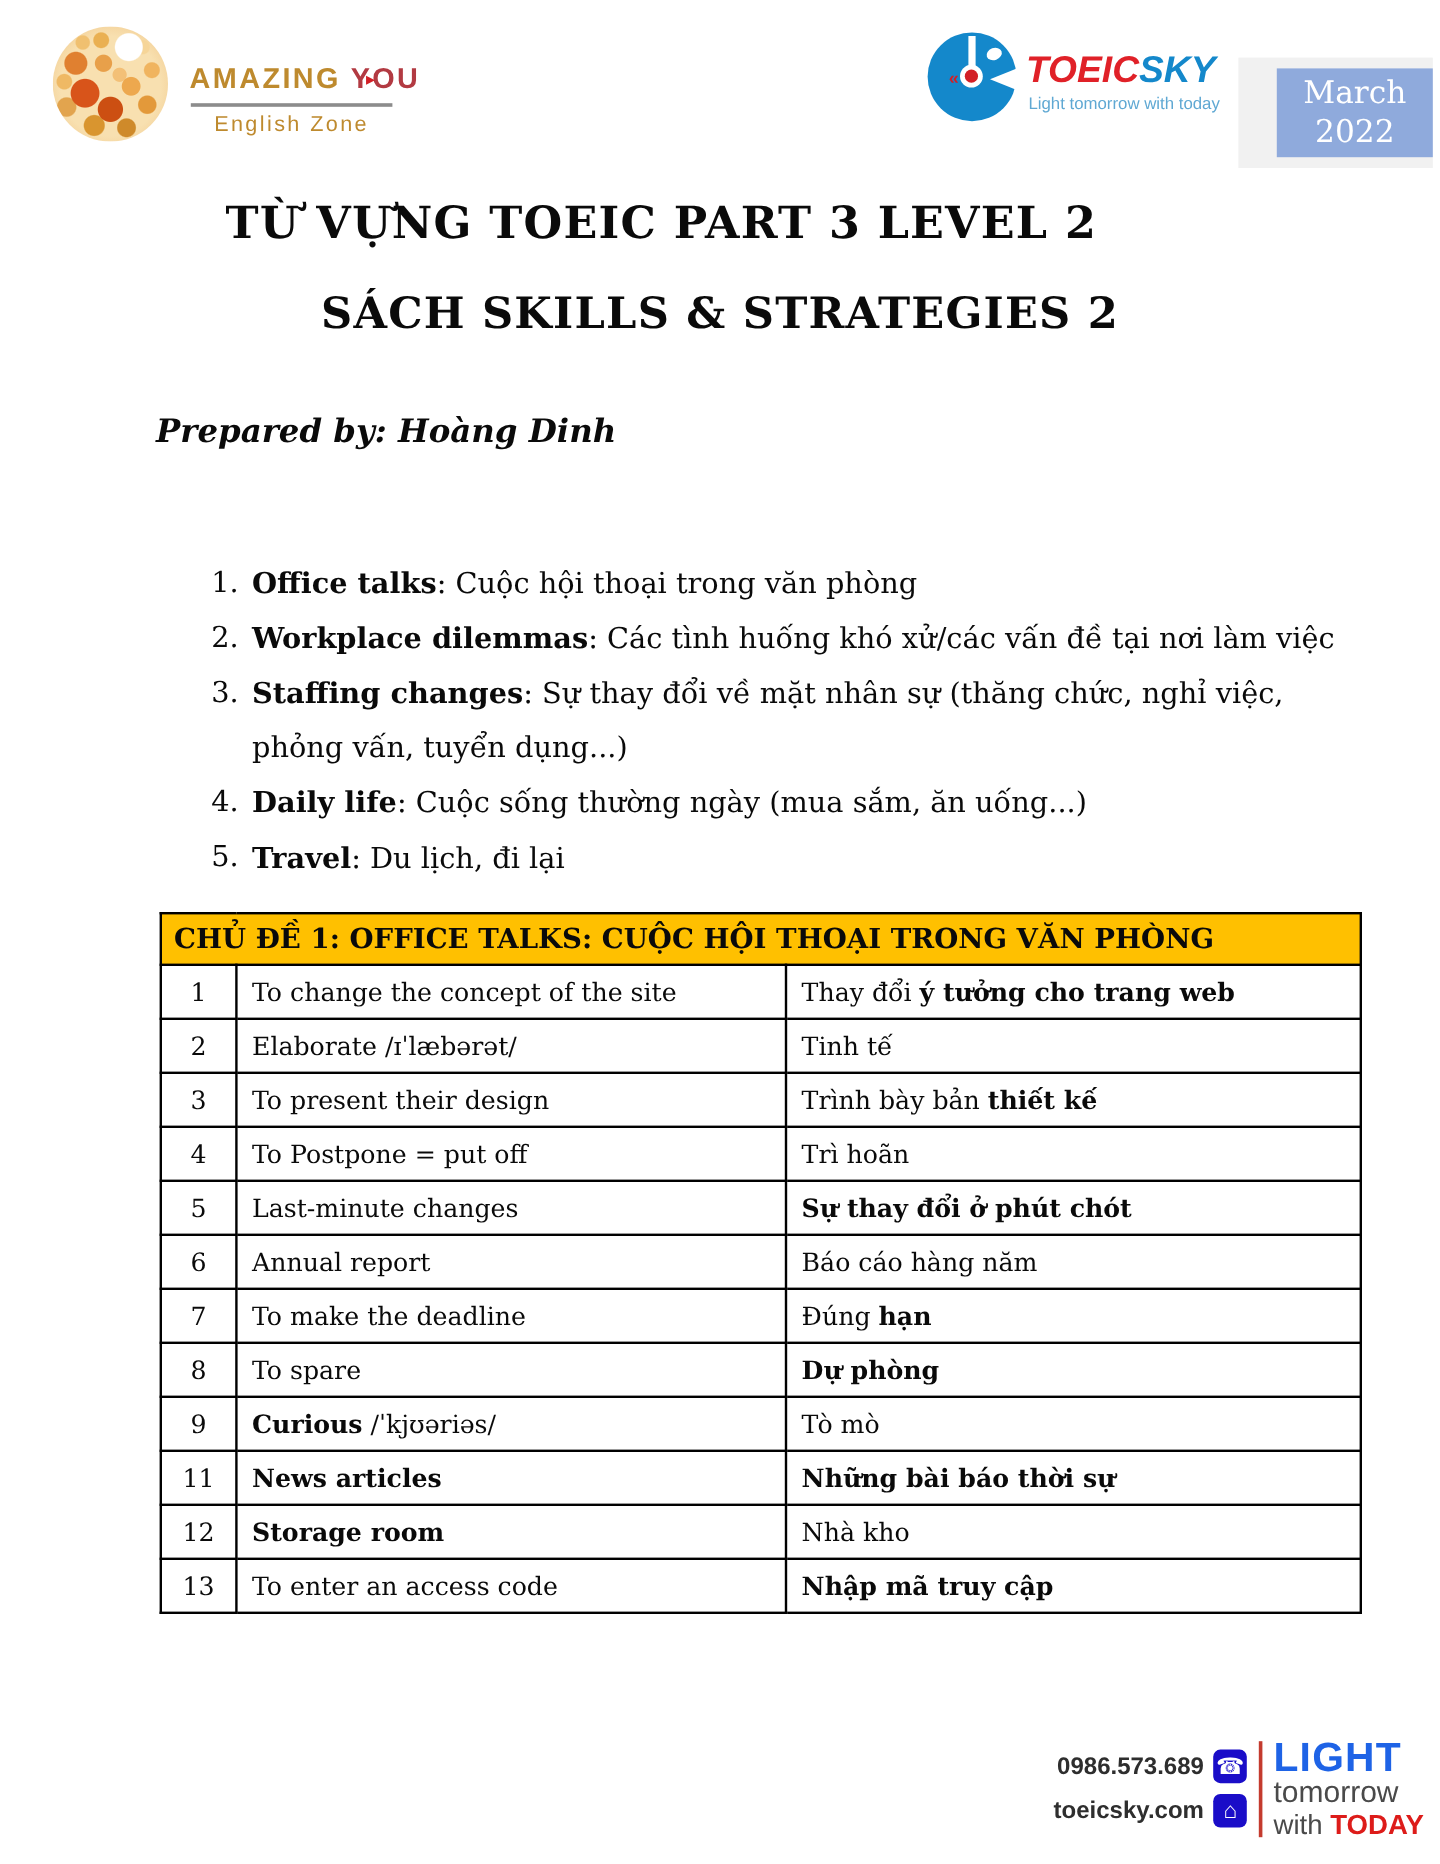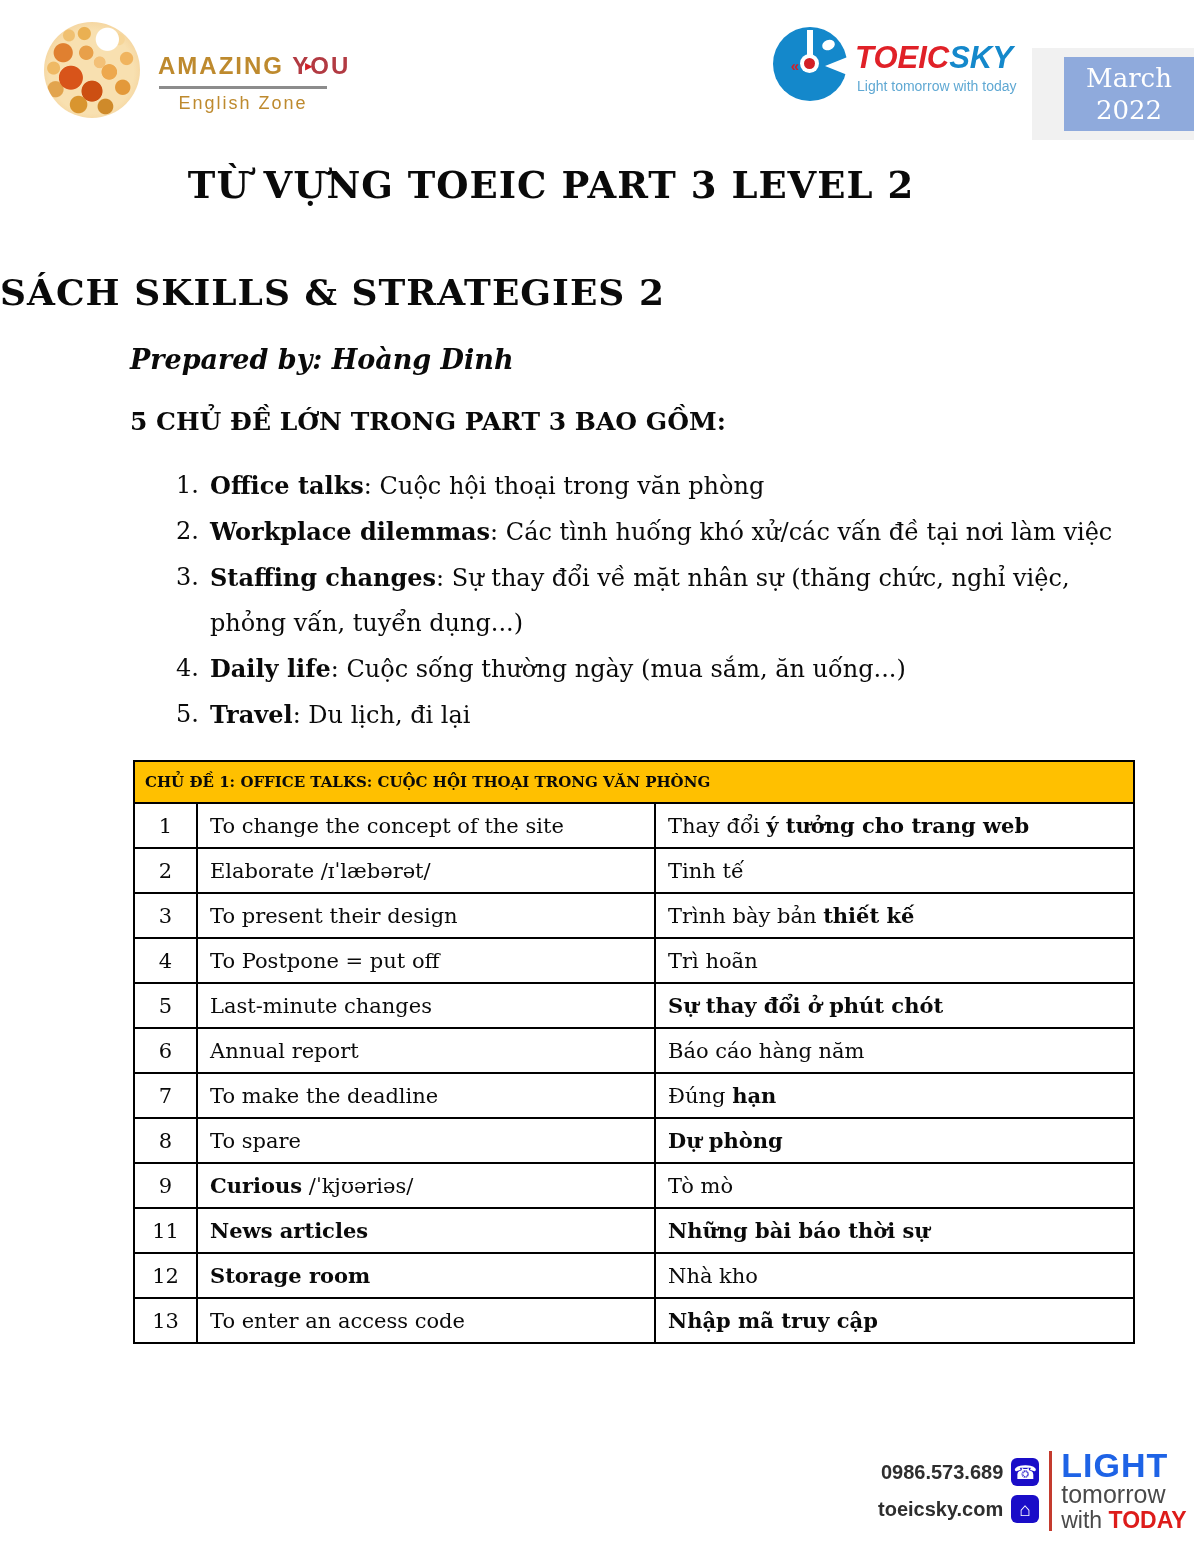--- a/index.html
+++ b/index.html
@@ -71,38 +71,38 @@
   
   .date-frame { position:absolute; left:1032px; top:48px; width:162px; height:92px;
                 background:#f1f1f1; display:flex; align-items:center; justify-content:center; }
   .date-box { width:142px; height:74px; background:var(--date-box-bg,#8faadc);
               color:var(--date-box-text,#ffffff); display:flex; flex-direction:column;
               align-items:center; justify-content:center; font-size:26px; line-height:1.25;margin-left:32px; }
 
   
   .h1 { position:absolute; left:0; top:163px; width:1102px; text-align:center;
         font-size:37px; font-weight:bold; letter-spacing:1px; }
-  .h2 { position:absolute; left:0; top:271px; width:1200px; 
+  .h2 { position:absolute; left:0; top:240px; width:1200px; text-align:center;
         font-size:36px; font-weight:bold; letter-spacing:1px; }
   .prepared { position:absolute; left:130px; top:344px; font-size:27px;
               font-weight:bold; font-style:italic; }
   .topics-heading { position:absolute; left:130px; top:407px; font-size:25px; font-weight:bold; }
 
   
   .topics { position:absolute; left:130px; top:463px; width:990px; font-size:24px; }
   .topic { position:relative; padding-left:80px; line-height:45px; }
   .t-num { position:absolute; left:46px; }
   .topic b { font-weight:bold; }
 
   
   .vocab { position:absolute; left:133px; top:760px; width:1000px;
            border-collapse:collapse; table-layout:fixed; }
   .vocab th, .vocab td { border:2px solid #000; }
   .vocab th { background:var(--table-header-bg,#ffc000); text-align:left;
-              font-size:15px; font-weight:bold; padding:7px 10px; height:42px; }
+              font-size:23px; font-weight:bold; padding:7px 10px; height:42px; }
   .vocab td { font-size:21px; padding:4px 12px; height:45px; vertical-align:middle; }
   .c-num { text-align:center; font-size:20px; padding:4px 2px !important; }
   .vocab b { font-weight:bold; }
 
   
   .footer { position:absolute; left:878px; top:1449px; display:flex; align-items:center;
             font-family:"Liberation Sans", sans-serif; }
   .f-contact { display:flex; flex-direction:column; gap:9px; align-items:flex-end; }
   .f-row { display:flex; align-items:center; gap:8px; }
   .f-text { font-size:20px; font-weight:bold; color:var(--contact-text,#2e2e2e); }
@@ -152,21 +152,20 @@
   <div class="date-frame">
     <div class="date-box">
       <span>March</span>
       <span>2022</span>
     </div>
   </div>
 
   <div class="h1">TỪ VỰNG TOEIC PART 3 LEVEL 2</div>
   <div class="h2">SÁCH SKILLS &amp; STRATEGIES 2</div>
   <div class="prepared">Prepared by: Hoàng Dinh</div>
-  <div class="topics-heading">5 CHỦ ĐỀ LỚN TRONG PART 3 BAO GỒM:</div>
 
   <div class="topics">
     <div class="topic">
       <span class="t-num">1.</span>
       <b>Office talks</b><span>: Cuộc hội thoại trong văn phòng</span>
     </div>
     <div class="topic">
       <span class="t-num">2.</span>
       <b>Workplace dilemmas</b><span>: Các tình huống khó xử/các vấn đề tại nơi làm việc</span>
     </div>

